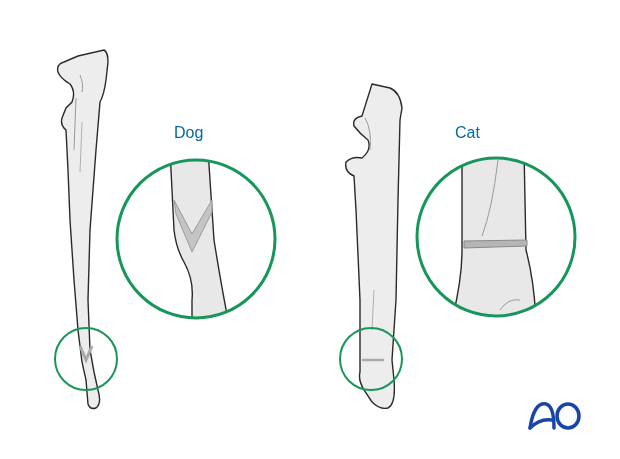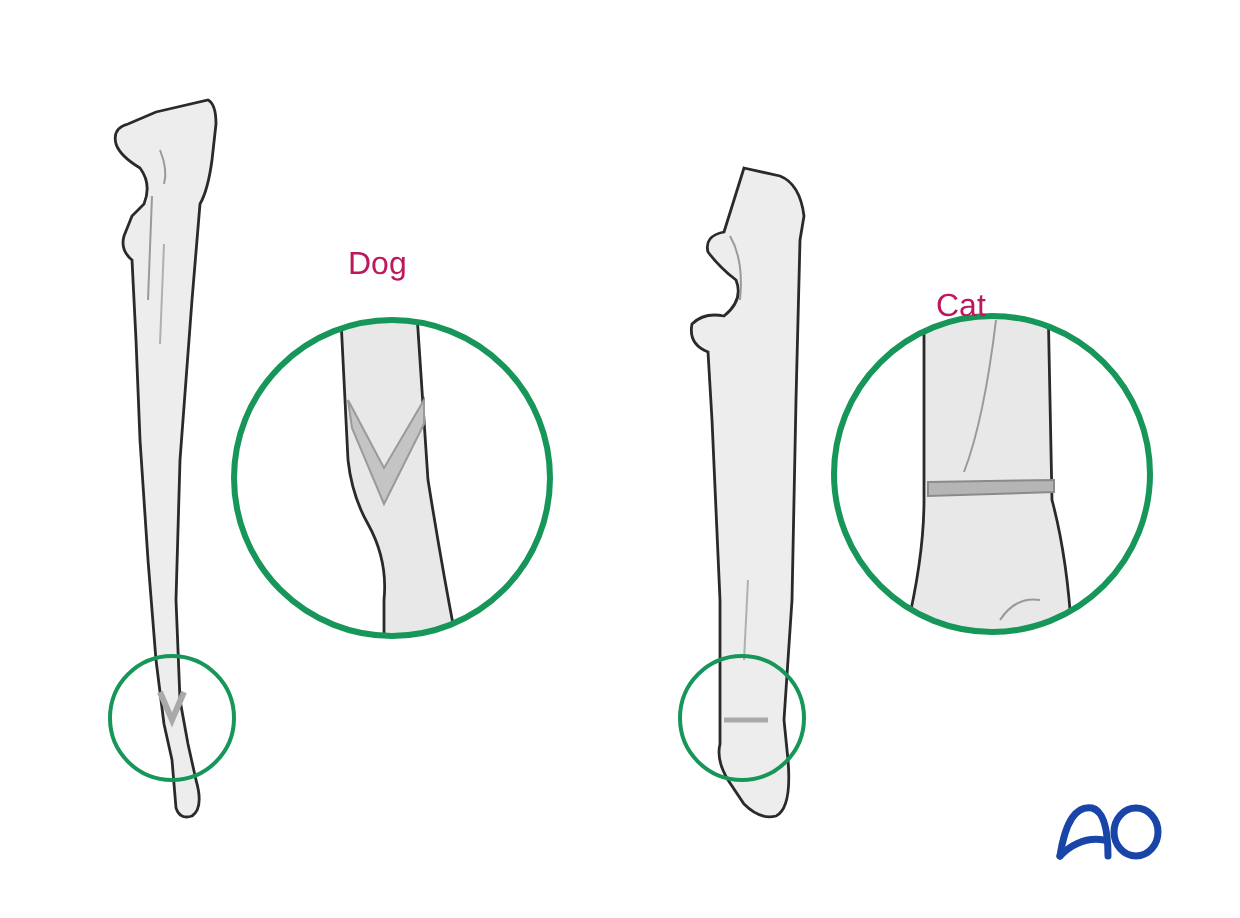--- a/index.html
+++ b/index.html
@@ -1,17 +1,17 @@
 <!DOCTYPE html>
 <html><head>
   <meta charset="utf-8">
   <style>
     html, body { margin: 0; padding: 0; background: #ffffff; }
     .canvas { position: relative; width: 620px; height: 459px; overflow: hidden; background: #ffffff; }
-    .label { position: absolute; font-family: "Liberation Sans", sans-serif; font-size: 16px; color: #be185d; }
+    .label { position: absolute; font-family: "Liberation Sans", sans-serif; font-size: 16px; color: #0369a1; }
     svg { position: absolute; left: 0; top: 0; }
   </style>
 </head>
 <body>
 
 <div class="canvas">
   <svg width="620" height="459" viewBox="0 0 620 459">
 
     <g>
       <path d="M78,56 L104,50 Q108,52 108,62 L106,80 Q104,95 100,102 L96,150 L90,230 L88,300 L90,350 L94,372 L98,390 Q102,404 96,408 Q90,410 88,404 L86,380 L82,362 L78,330 L74,280 L70,220 L68,170 L66,130 Q60,125 62,118 L66,108 L72,102 Q76,92 70,84 Q60,78 58,72 Q56,64 64,62 Z" fill="#ededed" stroke="#2a2a2a" stroke-width="1.4"></path>
@@ -55,14 +55,14 @@
     </g>
 
     <g>
       <path d="M530,428 Q534,402 546,404 Q554,406 554,428" fill="none" stroke="#1a45a8" stroke-width="3.5" stroke-linecap="round"></path>
       <path d="M530,428 Q540,418 552,420" fill="none" stroke="#1a45a8" stroke-width="3.5" stroke-linecap="round"></path>
       <ellipse cx="568" cy="416" rx="11" ry="12" fill="none" stroke="#1a45a8" stroke-width="3.5"></ellipse>
     </g>
   </svg>
 
   <div class="label" style="left:174px;top:124px;">Dog</div>
-  <div class="label" style="left:468px;top:124px;margin-top:21px;">Cat</div>
+  <div class="label" style="left:455px;top:124px;">Cat</div>
 </div>
 
 </body></html>

